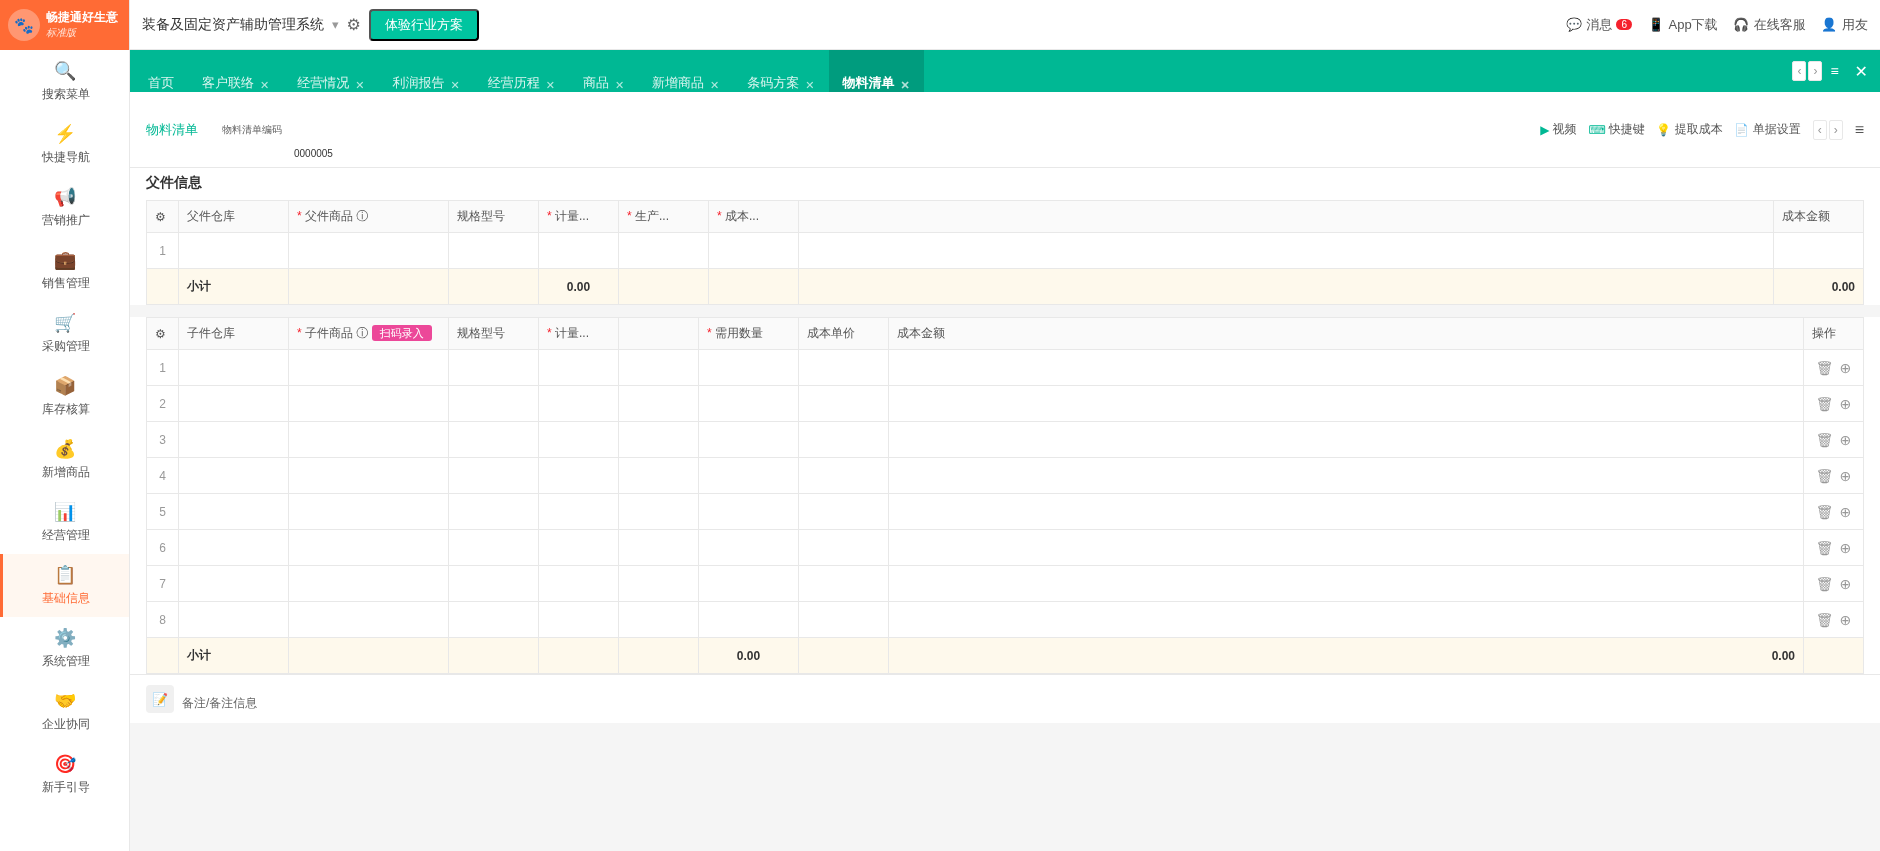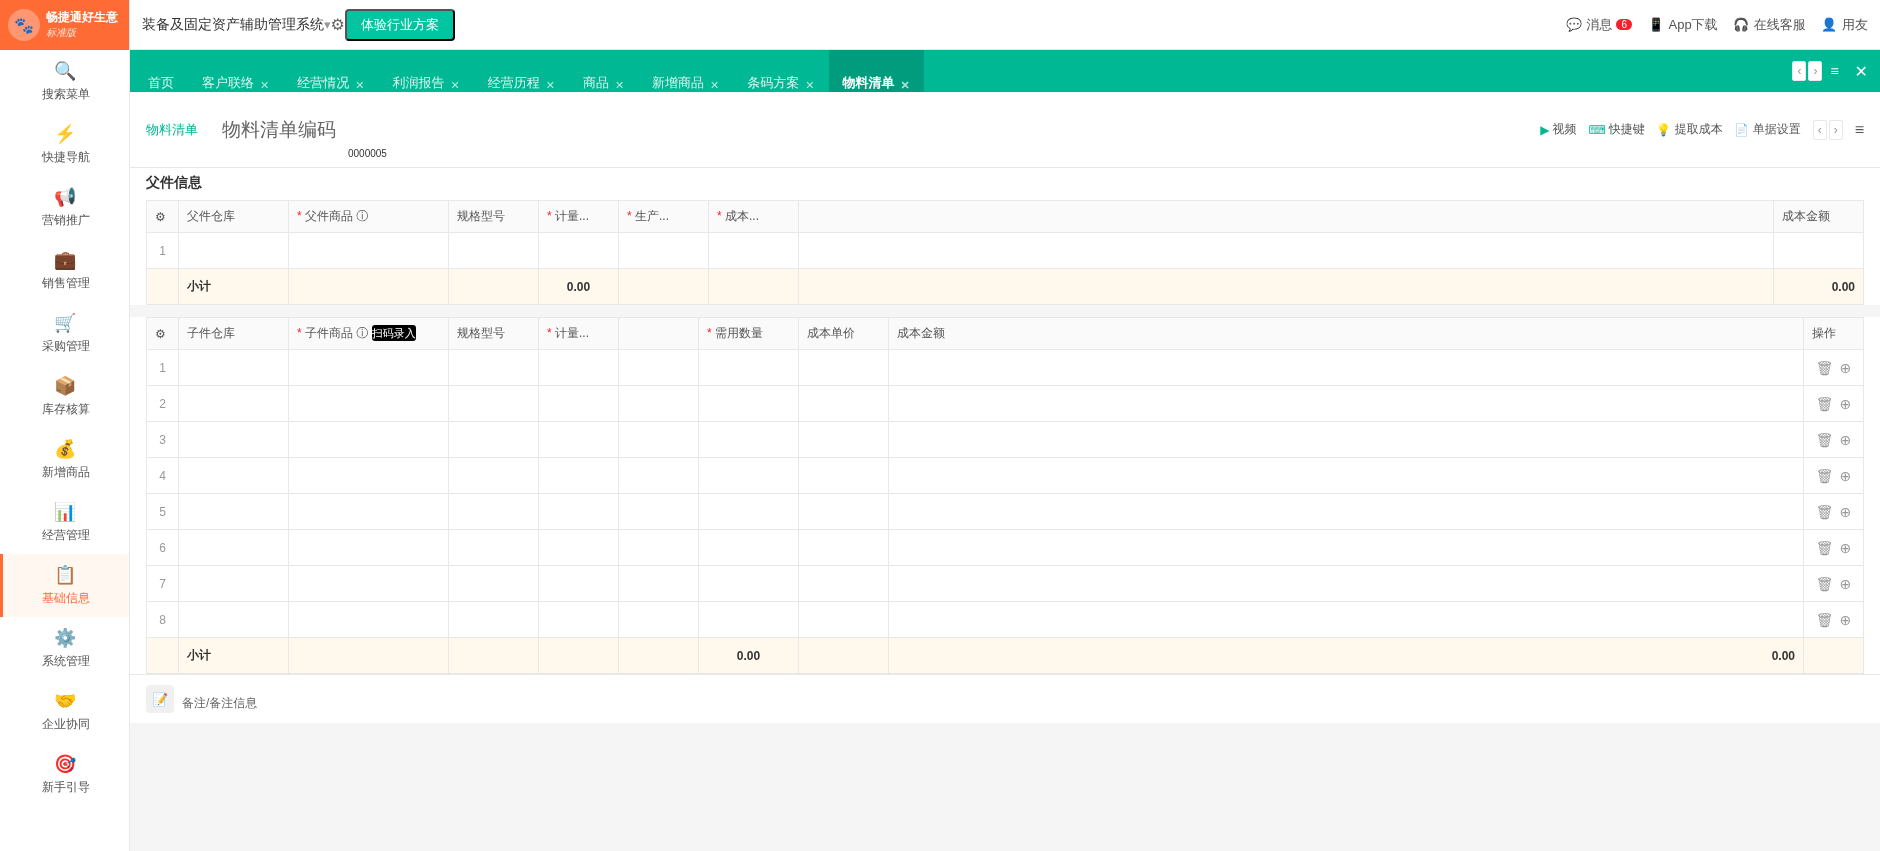--- a/index.html
+++ b/index.html
@@ -13,21 +13,21 @@
     .sidebar-logo-sub { font-size: 10px; color: rgba(255,255,255,0.8); font-style: italic; }
     .sidebar-item { display: flex; flex-direction: column; align-items: center; padding: 10px 6px; cursor: pointer; color: #555; font-size: 12px; gap: 4px; border-left: 3px solid transparent; }
     .sidebar-item.active { background: #fff7f0; color: #ff6b35; border-left-color: #ff6b35; }
     .sidebar-item .icon { font-size: 18px; }
 
     
     .main { flex: 1; display: flex; flex-direction: column; overflow: hidden; }
 
     
     .topbar { background: #fff; height: 50px; display: flex; align-items: center; justify-content: space-between; padding: 0 12px; border-bottom: 1px solid #e8e8e8; }
-    .topbar-left { display: flex; align-items: center; font-size: 13px; color: #333; }
+    .topbar-left { display: flex; align-items: center; gap: 8px; font-size: 13px; color: #333; }
     .topbar-left .system-name { color: #333; font-size: 14px; }
     .topbar-arrow { color: #999; }
     .topbar-gear { color: #666; font-size: 16px; cursor: pointer; }
     .topbar-trial { background: #00c5a0; color: white; padding: 5px 14px; border-radius: 4px; font-size: 13px; cursor: pointer; }
     .topbar-right { display: flex; align-items: center; gap: 16px; font-size: 13px; color: #555; }
     .topbar-right-item { display: flex; align-items: center; gap: 4px; cursor: pointer; }
     .badge { background: #f5222d; color: white; border-radius: 10px; padding: 0 5px; font-size: 10px; min-width: 16px; text-align: center; }
 
     
     .nav-tabs { background: #00b894; display: flex; align-items: center; height: 42px; padding: 0 4px; overflow: hidden; }
@@ -36,36 +36,36 @@
     .nav-tab .close { color: rgba(255,255,255,0.7); font-size: 11px; margin-left: 2px; }
     .nav-close-btn { color: white; margin-left: auto; font-size: 14px; padding: 0 8px; cursor: pointer; }
 
     
     .page-content { flex: 1; overflow-y: auto; background: #f5f5f5; padding: 0; }
 
     
     .breadcrumb-bar { background: #fff; padding: 8px 16px; display: flex; align-items: center; gap: 12px; border-bottom: 1px solid #e8e8e8; }
     .breadcrumb-item { color: #00b894; font-size: 13px; cursor: pointer; }
     .breadcrumb-sep { color: #999; }
-    .breadcrumb-label { color: #666; font-size: 19px; }
+    .breadcrumb-label { color: #666; font-size: 10px; }
     .breadcrumb-value { color: #333; font-size: 10px; font-weight: 500; margin-top: 48px; }
     .breadcrumb-actions { margin-left: auto; display: flex; align-items: center; gap: 12px; font-size: 12px; color: #555; }
     .breadcrumb-actions span { display: flex; align-items: center; gap: 3px; cursor: pointer; }
     .breadcrumb-actions .icon { color: #00b894; }
     .section-title { font-size: 14px; font-weight: bold; color: #333; padding: 6px 0 8px 0; }
 
     
     .data-table { width: 100%; border-collapse: collapse; font-size: 12px; }
     .data-table th { background: #fafafa; border: 1px solid #e8e8e8; padding: 7px 8px; text-align: left; color: #555; font-weight: normal; white-space: nowrap; }
     .data-table th .required { color: #f5222d; }
     .data-table td { border: 1px solid #e8e8e8; padding: 6px 8px; color: #333; height: 36px; }
     .data-table .subtotal-row td { background: #fef9ec; font-weight: bold; }
     .data-table .row-num { color: #999; text-align: center; width: 30px; }
     .gear-th { width: 28px; text-align: center; color: #666; }
-    .scan-btn { background: #000000; color: white; padding: 2px 0; border-radius: 3px; font-size: 11px; cursor: pointer; }
+    .scan-btn { background: #ec4899; color: white; padding: 2px 8px; border-radius: 3px; font-size: 11px; cursor: pointer; }
     .action-icons { display: flex; gap: 6px; align-items: center; justify-content: center; }
     .action-icon { color: #999; cursor: pointer; font-size: 14px; }
 
     
     .nav-arrows { display: flex; gap: 2px; align-items: center; }
     .nav-arrow { color: #999; cursor: pointer; font-size: 12px; padding: 2px 4px; border: 1px solid #e8e8e8; background: #fff; border-radius: 2px; }
 
     
     .bottom-bar { background: #fff; padding: 10px 16px; border-top: 1px solid #e8e8e8; display: flex; align-items: center; gap: 8px; }
     .bottom-icon { width: 28px; height: 28px; background: #f0f0f0; border-radius: 4px; display: flex; align-items: center; justify-content: center; cursor: pointer; }

